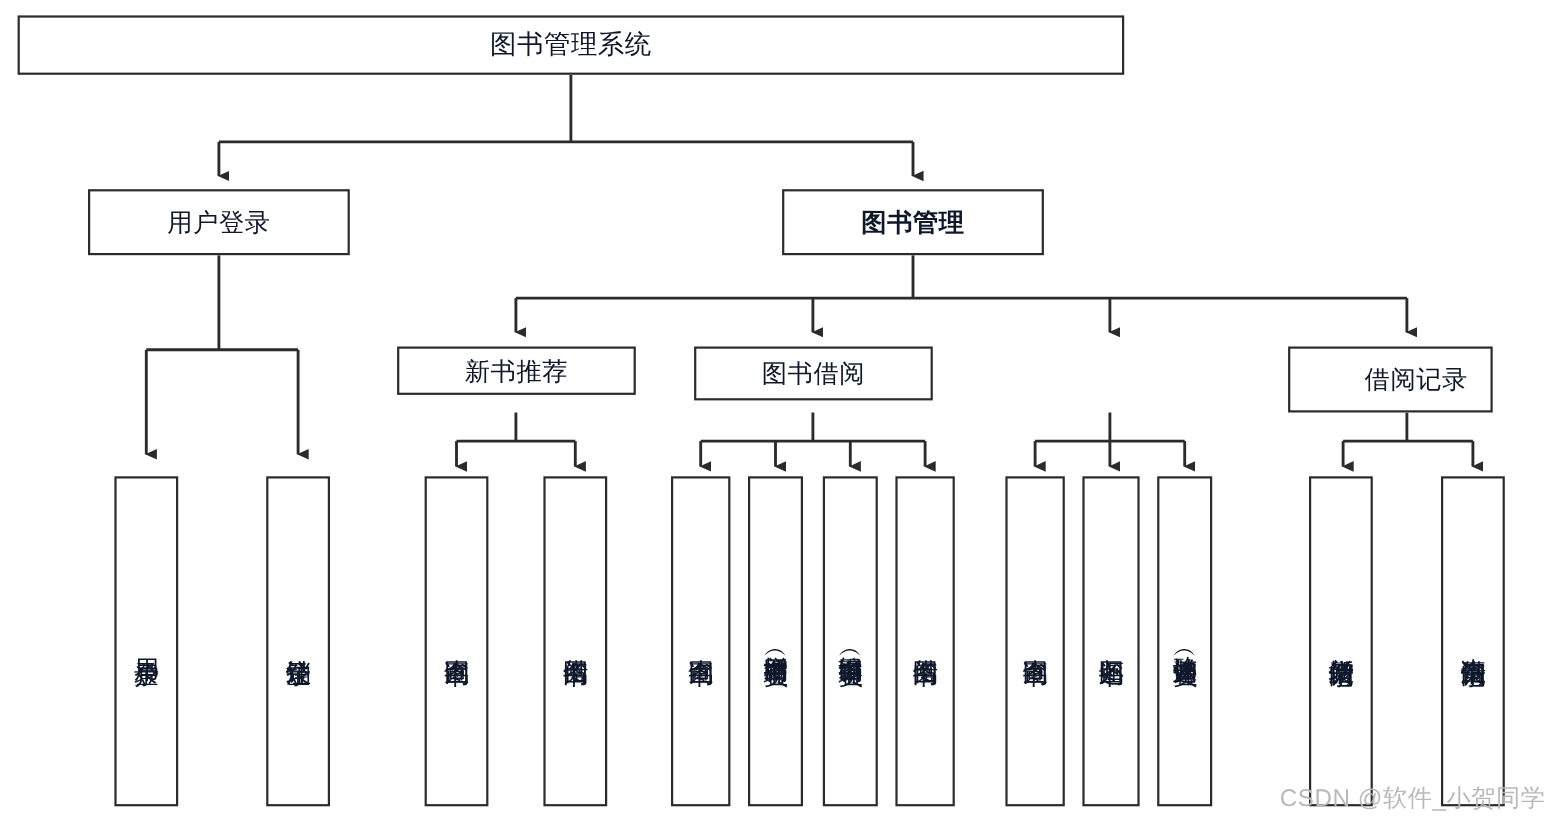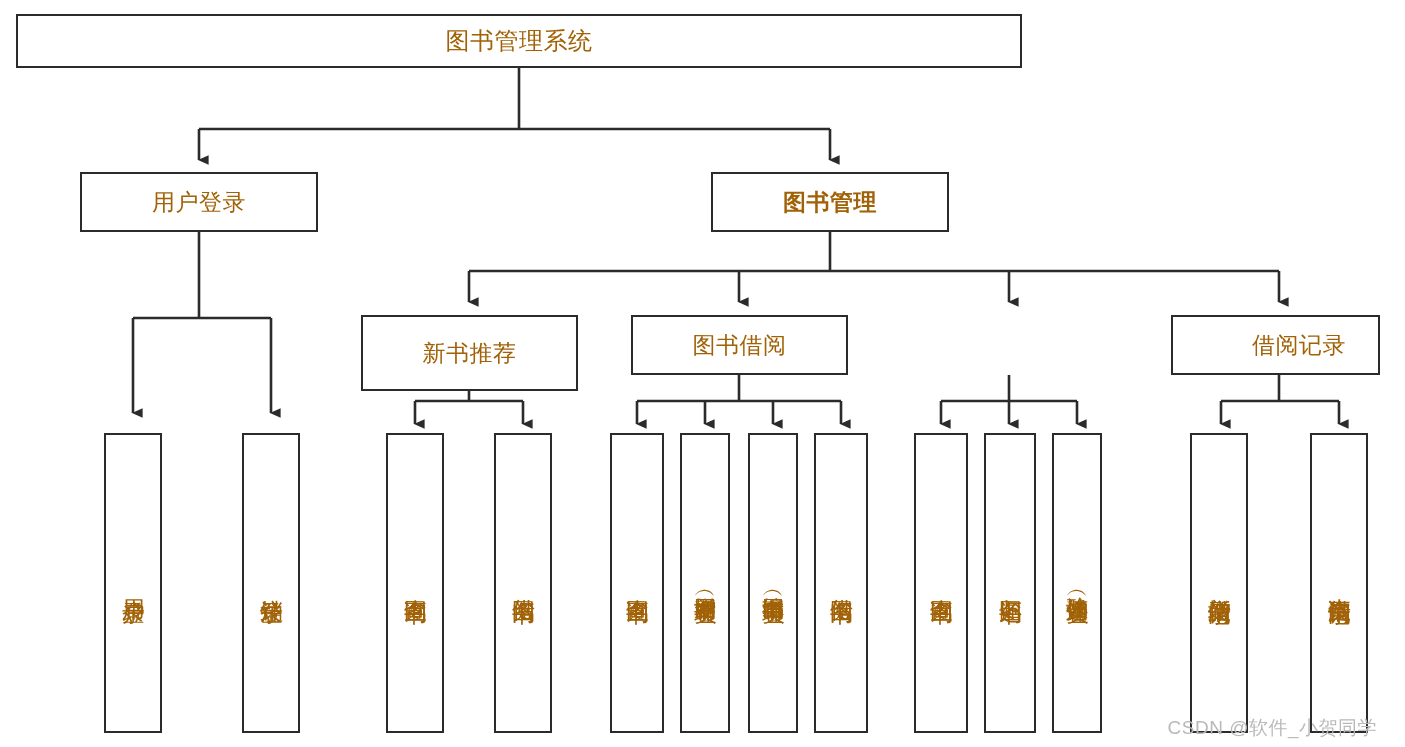--- a/index.html
+++ b/index.html
@@ -27,21 +27,21 @@
     pointer-events: none;
   }
   .node {
     position: absolute;
     box-sizing: border-box;
     border: 2.5px solid #2b2b2b;
     background: #ffffff;
     display: flex;
     align-items: center;
     justify-content: center;
-    color: #a16207;
+    color: #0f172a;
   }
   .node .lbl {
     display: block;
     text-align: center;
     line-height: 1.22;
     white-space: nowrap;
   }
   
   .node.horiz .lbl {
     font-size: 23px;
@@ -60,23 +60,23 @@
     line-height: 1.12;
     letter-spacing: 1px;
     white-space: nowrap;
     text-align: center;
   }
   .node.vert.narrow .lbl {
     font-size: 22px;
   }
   #watermark {
     position: absolute;
-    right: 28px;
+    right: 0;
     bottom: 6px;
-    font-size: 19px;
+    font-size: 22px;
     color: #b9b9b9;
     letter-spacing: 0.5px;
     white-space: nowrap;
     user-select: none;
   }
 </style>
 </head>
 <body>
 
 <div id="canvas">
@@ -138,27 +138,27 @@
     <span class="lbl">图书管理系统</span>
   </div>
 
   <div class="node horiz" style="left:80px; top:172px; width:238px; height:60px;">
     <span class="lbl">用户登录</span>
   </div>
   <div class="node horiz" style="left:711px; top:172px; width:238px; height:60px;font-weight:bold;">
     <span class="lbl">图书管理</span>
   </div>
 
-  <div class="node horiz" style="left:361px; top:315px; width:217px; height:76px;">
+  <div class="node horiz" style="left:361px; top:315px; width:217px; height:44px;">
     <span class="lbl">新书推荐</span>
   </div>
-  <div class="node horiz" style="left:631px; top:315px; width:217px; height:60px;">
+  <div class="node horiz" style="left:631px; top:315px; width:217px; height:49px;">
     <span class="lbl">图书借阅</span>
   </div>
-  <div class="node horiz" style="left:1171px; top:315px; width:209px; height:60px;padding-left:47px;">
+  <div class="node horiz" style="left:1171px; top:315px; width:186px; height:60px;padding-left:47px;">
     <span class="lbl">借阅记录</span>
   </div>
 
   <div class="node vert" style="left:104px; top:433px; width:58px; height:300px;">
     <span class="lbl">用户登录</span>
   </div>
   <div class="node vert" style="left:242px; top:433px; width:58px; height:300px;">
     <span class="lbl">注销登录</span>
   </div>
 

